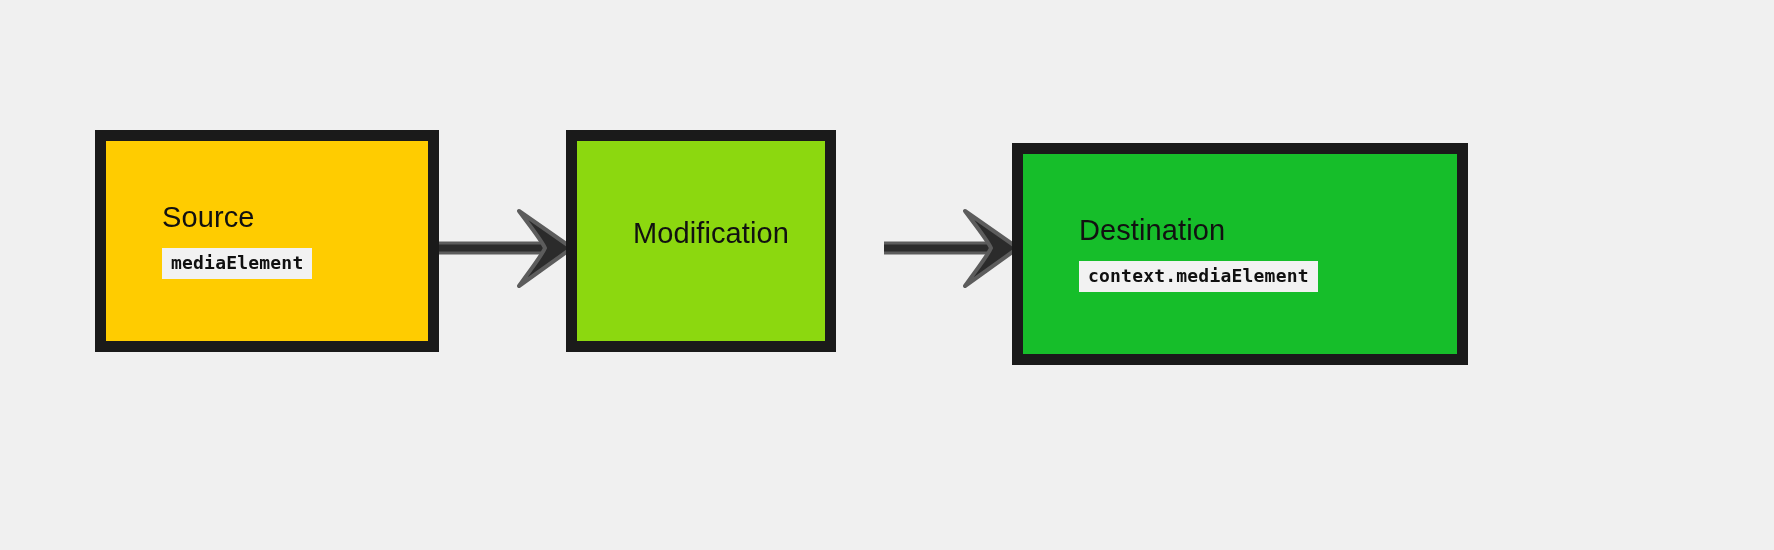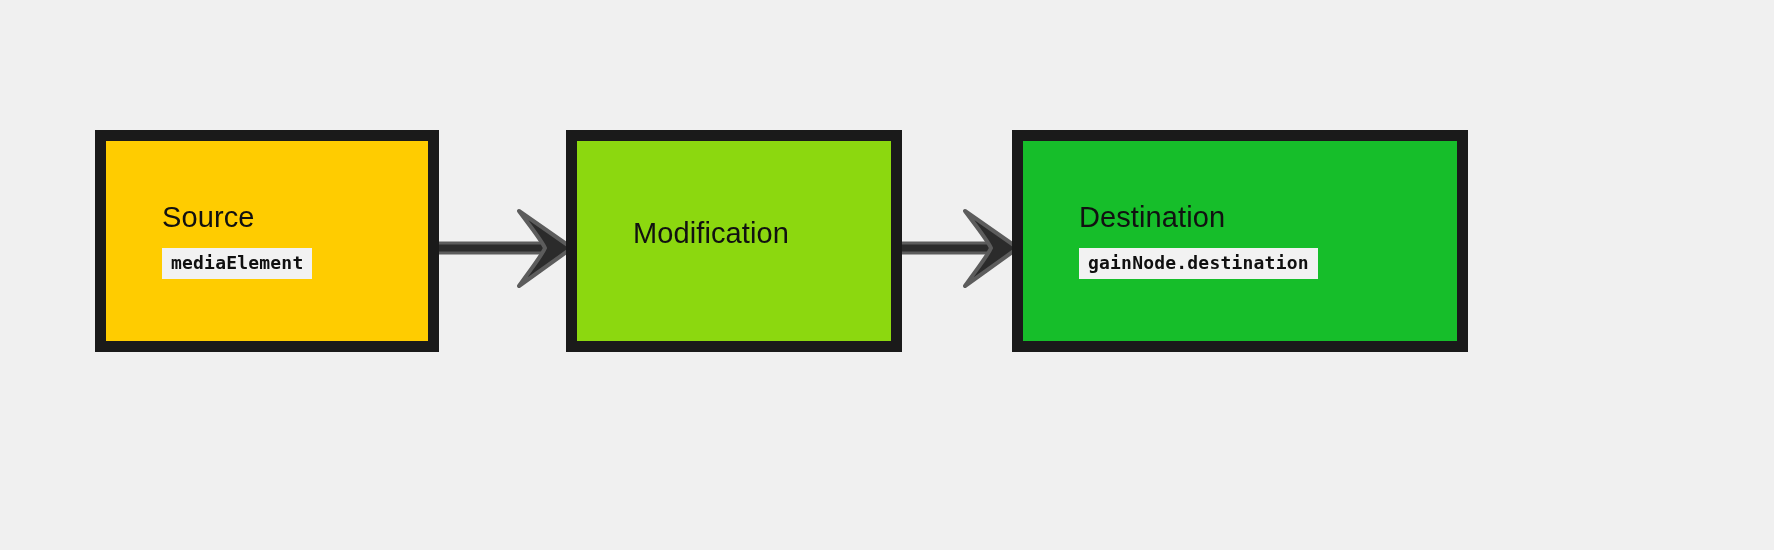--- a/index.html
+++ b/index.html
@@ -58,27 +58,27 @@
   #node-source {
     left: 95px;
     top: 130px;
     width: 344px;
     height: 222px;
     background: #ffcc00;
   }
   #node-modification {
     left: 566px;
     top: 130px;
-    width: 336px;
+    width: 270px;
     height: 222px;
     background: #8cd80f;
   }
   #node-destination {
     left: 1012px;
-    top: 130px;
+    top: 143px;
     width: 456px;
     height: 222px;
     background: #16be2a;
   }
 
   
   .edge-svg {
     position: absolute;
     top: 0;
     left: 0;
@@ -135,16 +135,16 @@
     <div class="node-title">Source</div>
     <div class="node-code">mediaElement</div>
   </div>
 
   <div class="node" id="node-modification" style="background: rgb(140, 216, 15); border-color: rgb(26, 26, 26);">
     <div class="node-title">Modification</div>
   </div>
 
   <div class="node" id="node-destination" style="background: rgb(22, 190, 42); border-color: rgb(26, 26, 26);">
     <div class="node-title">Destination</div>
-    <div class="node-code">gainNode.destination</div>
+    <div class="node-code">context.mediaElement</div>
   </div>
 
 </div>
 
 </body></html>

